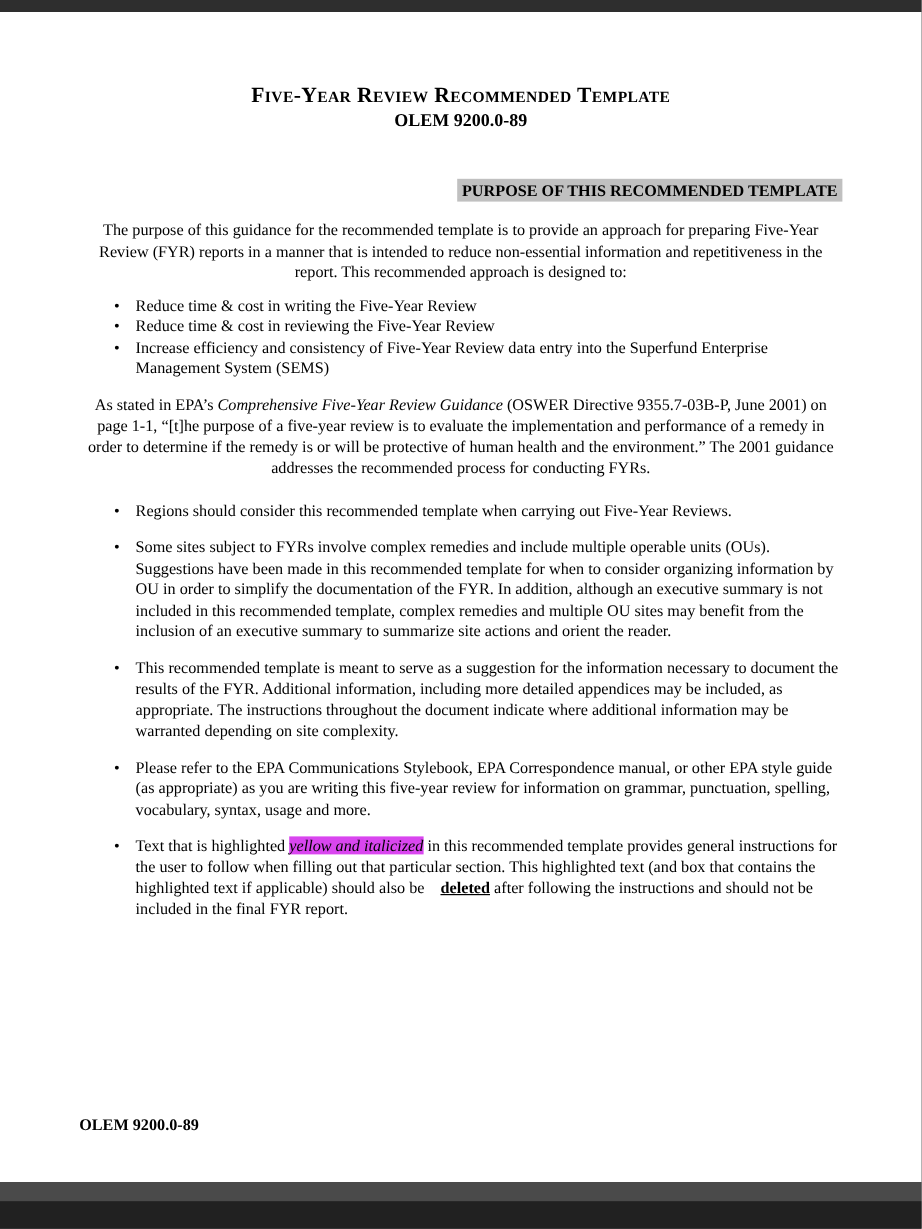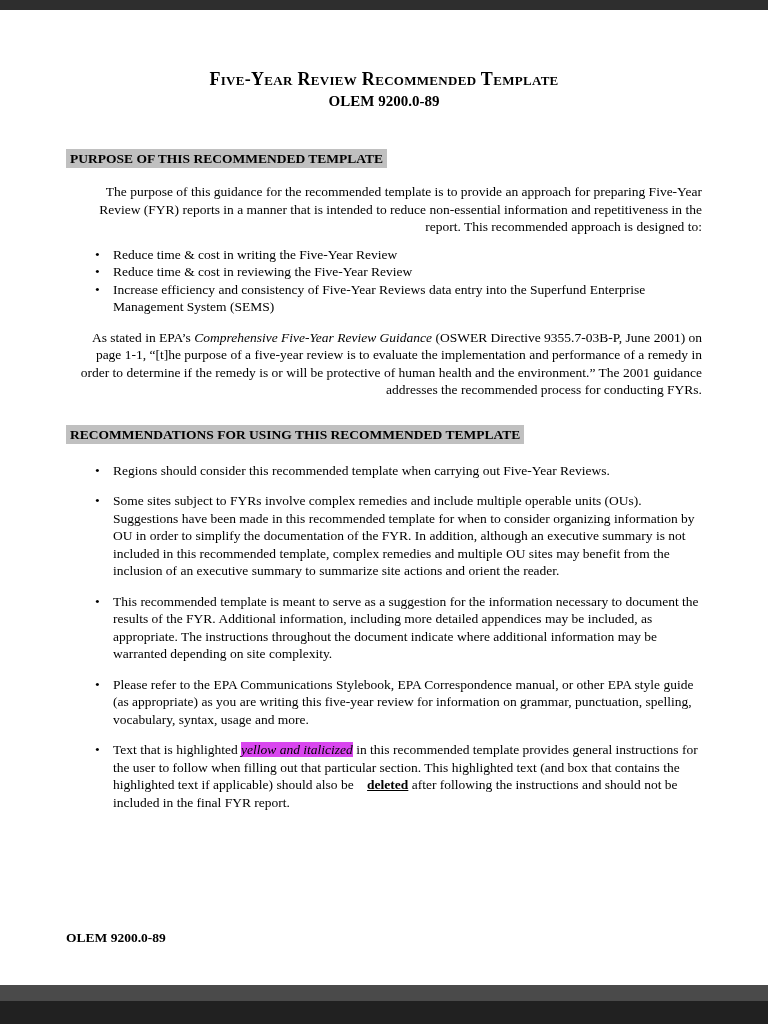--- a/index.html
+++ b/index.html
@@ -20,32 +20,32 @@
   .doc-title{
     margin:0;text-align:center;
     font-size:18px;font-weight:bold;
     font-variant:small-caps;letter-spacing:0.3px;
     line-height:22px;
   }
   .doc-subtitle{
     margin:2px 0 0;text-align:center;
     font-size:15px;font-weight:bold;line-height:19px;
   }
-  .section-heading-wrap{text-align:left;margin:38px 0 15px;}
+  .section-heading-wrap{text-align:right;margin:38px 0 15px;}
   .section-heading-wrap.second{margin-top:26px;}
   .section-heading{
     display:inline-block;
     background:#c0c0c0;
     font-weight:bold;font-size:13.5px;line-height:17px;
     padding:1px 4px;
   }
   .body-para{
     margin:13px 0 0;
     font-size:13.5px;line-height:17.5px;
-    text-align:right;
+    text-align:center;
   }
   .bullet-list{
     list-style:none;
     margin:10px 0 0;
     padding:0 0 0 29px;
   }
   .bullet-list li{
     display:flex;
     font-size:13.5px;line-height:17.5px;
   }
@@ -84,29 +84,26 @@
       <li>
         <span class="marker">•</span>
         <span class="li-text">Reduce time &amp; cost in writing the Five-Year Review</span>
       </li>
       <li>
         <span class="marker">•</span>
         <span class="li-text">Reduce time &amp; cost in reviewing the Five-Year Review</span>
       </li>
       <li>
         <span class="marker">•</span>
-        <span class="li-text">Increase efficiency and consistency of Five-Year Reviews data entry into the Superfund Enterprise Management System (SEMS)</span>
+        <span class="li-text">Increase efficiency and consistency of Five-Year Review data entry into the Superfund Enterprise Management System (SEMS)</span>
       </li>
     </ul>
 
     <p class="body-para"><span>As stated in EPA’s </span><em>Comprehensive Five-Year Review Guidance</em><span> (OSWER Directive 9355.7-03B-P, June 2001) on page 1-1, “[t]he purpose of a five-year review is to evaluate the implementation and performance of a remedy in order to determine if the remedy is or will be protective of human health and the environment.” The 2001 guidance addresses the recommended process for conducting FYRs.</span></p>
 
-    <div class="section-heading-wrap second">
-      <span class="section-heading">RECOMMENDATIONS FOR USING THIS RECOMMENDED TEMPLATE</span>
-    </div>
 
     <ul class="bullet-list spaced">
       <li>
         <span class="marker">•</span>
         <span class="li-text">Regions should consider this recommended template when carrying out Five-Year Reviews.</span>
       </li>
       <li>
         <span class="marker">•</span>
         <span class="li-text">Some sites subject to FYRs involve complex remedies and include multiple operable units (OUs). Suggestions have been made in this recommended template for when to consider organizing information by OU in order to simplify the documentation of the FYR. In addition, although an executive summary is not included in this recommended template, complex remedies and multiple OU sites may benefit from the inclusion of an executive summary to summarize site actions and orient the reader.</span>
       </li>

